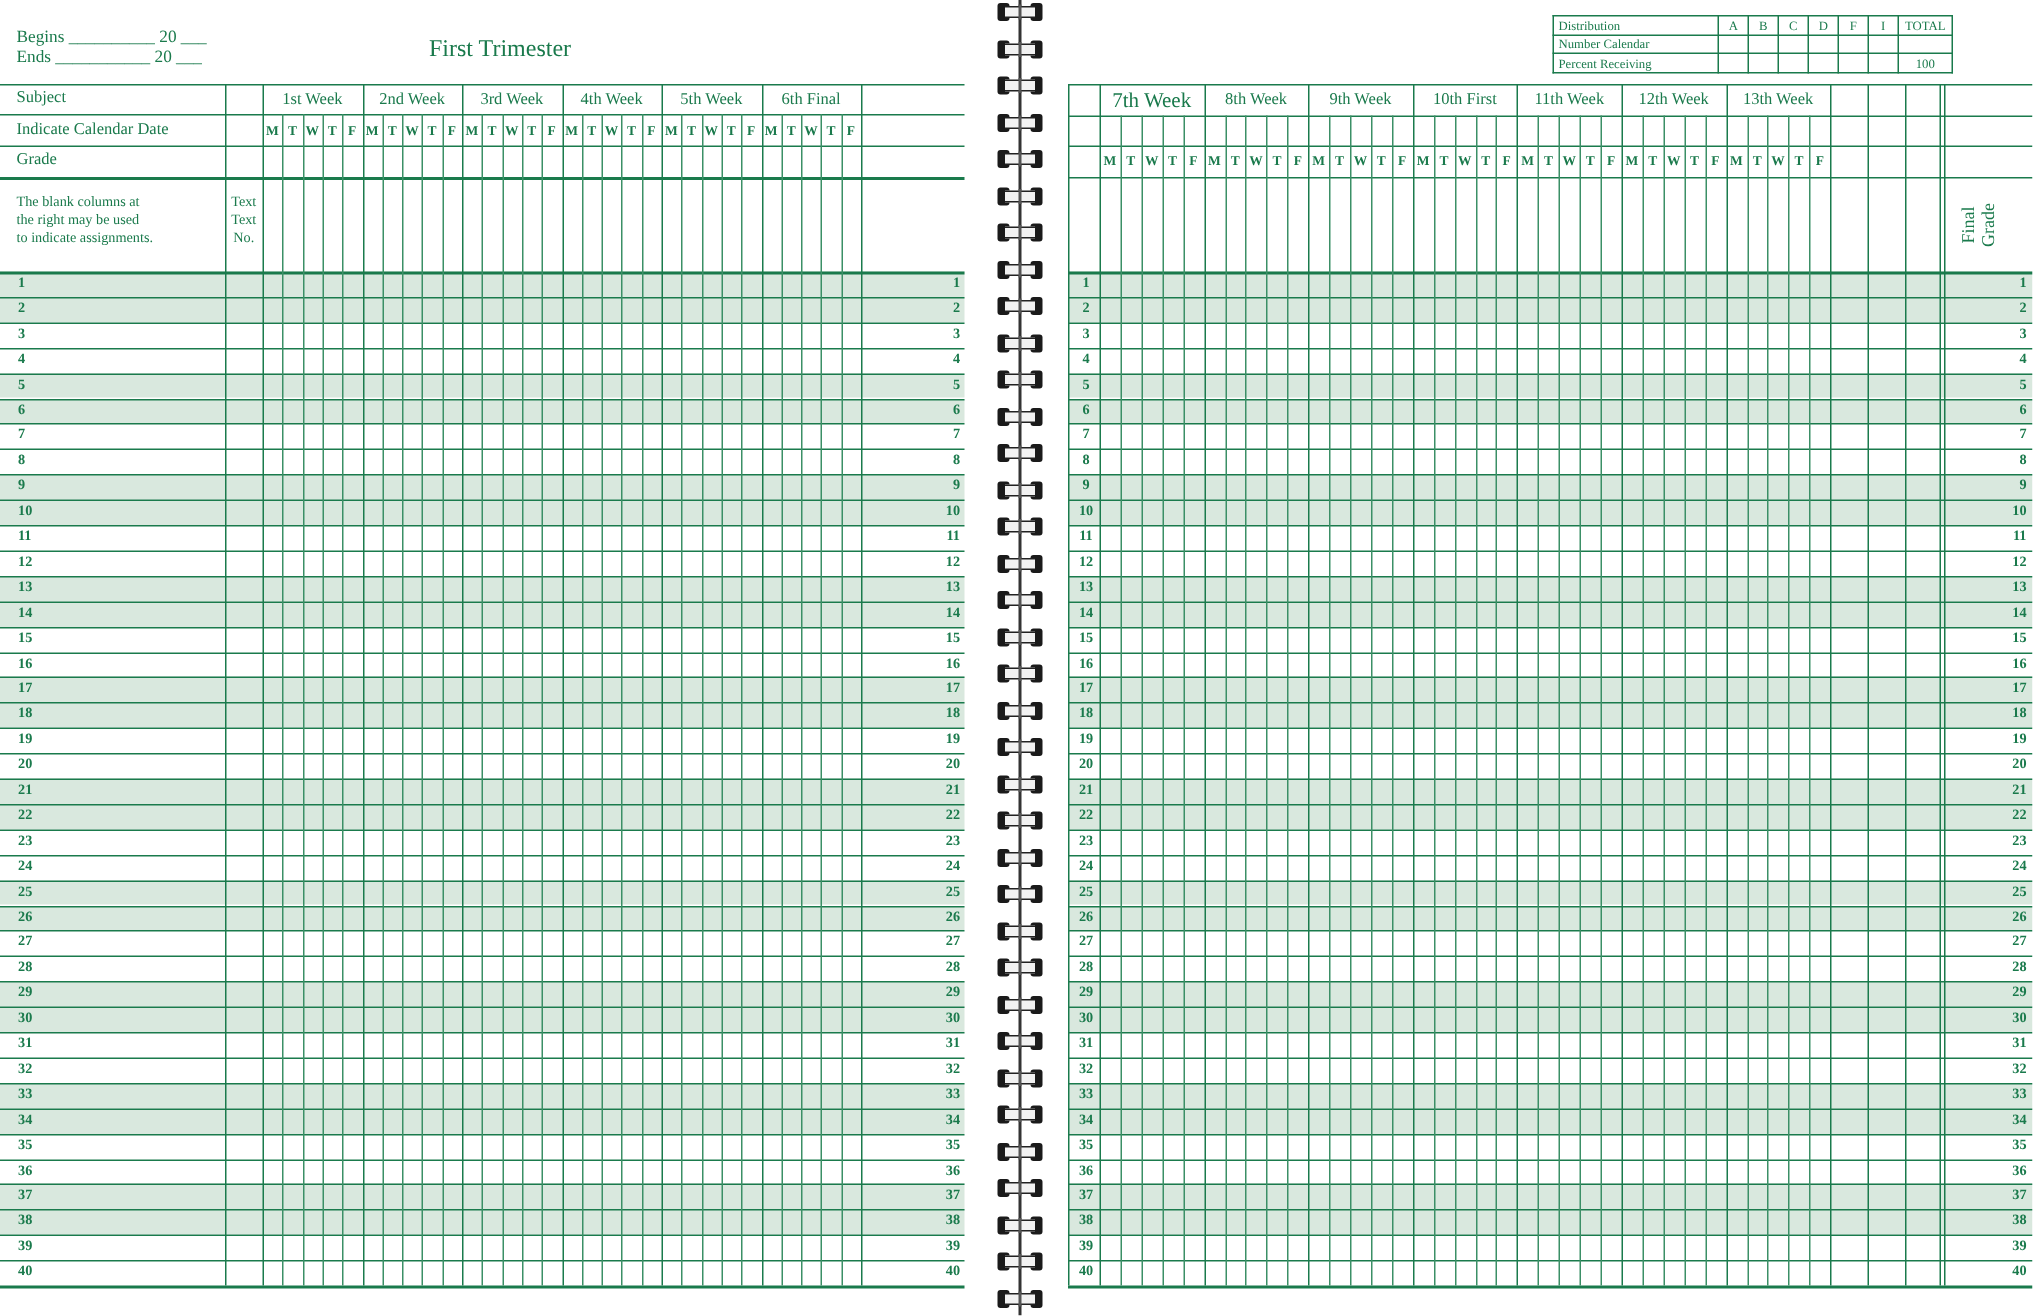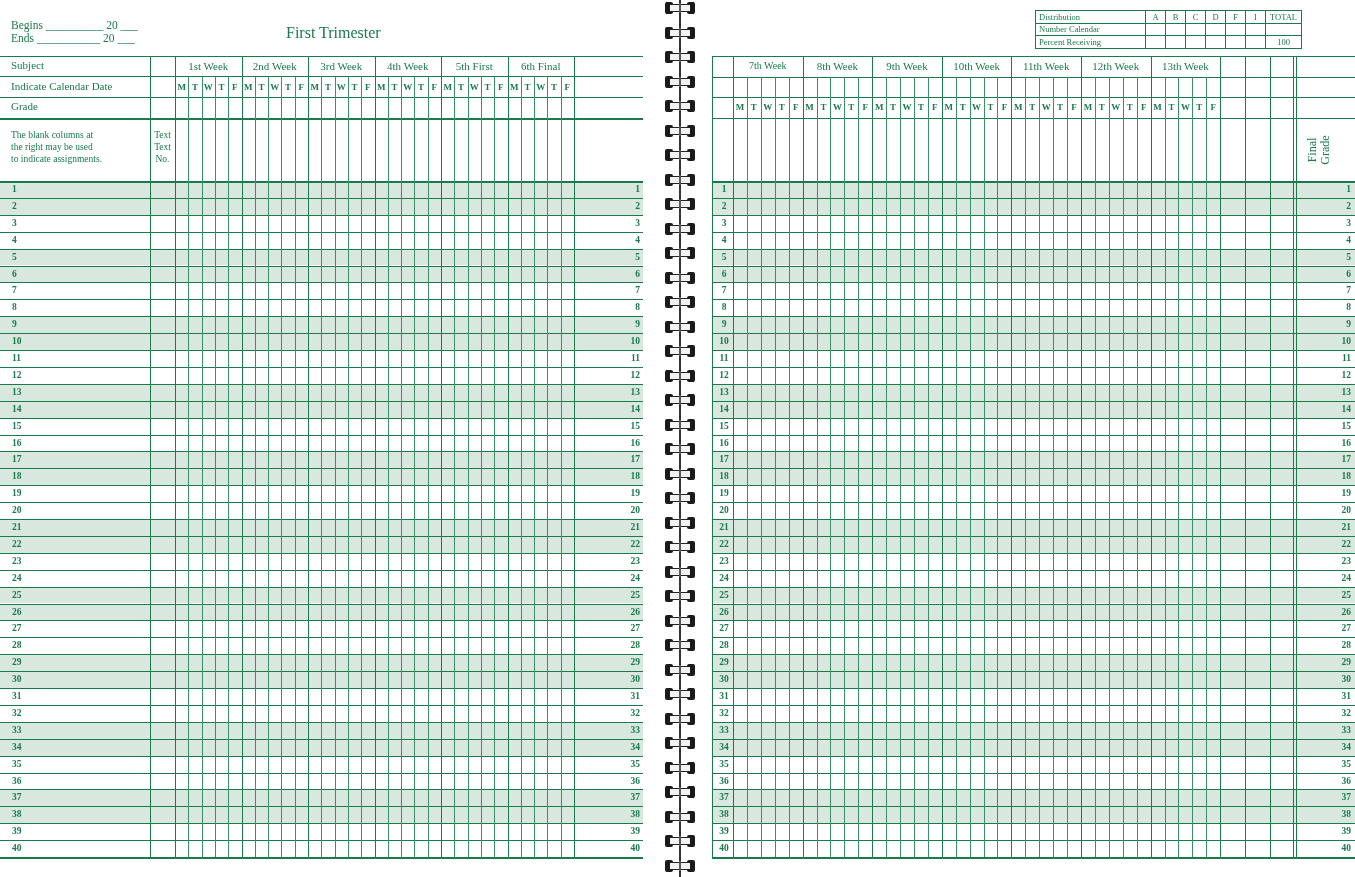--- a/index.html
+++ b/index.html
@@ -190,21 +190,21 @@
       <div class="day" style="left: 321.3px; width: 13.3px; top: 82px;">T</div>
       <div class="day" style="left: 334.6px; width: 13.3px; top: 82px;">W</div>
       <div class="day" style="left: 347.9px; width: 13.3px; top: 82px;">T</div>
       <div class="day" style="left: 361.2px; width: 13.3px; top: 82px;">F</div>
       <div class="lbl" style="left: 374.5px; width: 66.5px; text-align: center; top: 60px; font-size: 11px;">4th Week</div>
       <div class="day" style="left: 374.5px; width: 13.3px; top: 82px;">M</div>
       <div class="day" style="left: 387.8px; width: 13.3px; top: 82px;">T</div>
       <div class="day" style="left: 401.1px; width: 13.3px; top: 82px;">W</div>
       <div class="day" style="left: 414.4px; width: 13.3px; top: 82px;">T</div>
       <div class="day" style="left: 427.7px; width: 13.3px; top: 82px;">F</div>
-      <div class="lbl" style="left: 441px; width: 66.5px; text-align: center; top: 60px; font-size: 11px;">5th First</div>
+      <div class="lbl" style="left: 441px; width: 66.5px; text-align: center; top: 60px; font-size: 11px;">5th Week</div>
       <div class="day" style="left: 441px; width: 13.3px; top: 82px;">M</div>
       <div class="day" style="left: 454.3px; width: 13.3px; top: 82px;">T</div>
       <div class="day" style="left: 467.6px; width: 13.3px; top: 82px;">W</div>
       <div class="day" style="left: 480.9px; width: 13.3px; top: 82px;">T</div>
       <div class="day" style="left: 494.2px; width: 13.3px; top: 82px;">F</div>
       <div class="lbl" style="left: 507.5px; width: 66.5px; text-align: center; top: 60px; font-size: 11px;">6th Final</div>
       <div class="day" style="left: 507.5px; width: 13.3px; top: 82px;">M</div>
       <div class="day" style="left: 520.8px; width: 13.3px; top: 82px;">T</div>
       <div class="day" style="left: 534.1px; width: 13.3px; top: 82px;">W</div>
       <div class="day" style="left: 547.4px; width: 13.3px; top: 82px;">T</div>
@@ -653,39 +653,39 @@
       <div class="vline" style="left: 1150.6px; top: 56px; height: 801px;"></div>
       <div class="vline thin" style="left: 1164.52px; top: 77px; height: 780px;"></div>
       <div class="vline thin" style="left: 1178.44px; top: 77px; height: 780px;"></div>
       <div class="vline thin" style="left: 1192.36px; top: 77px; height: 780px;"></div>
       <div class="vline thin" style="left: 1206.28px; top: 77px; height: 780px;"></div>
       <div class="vline" style="left: 1220.2px; top: 56px; height: 801px;"></div>
       <div class="vline" style="left: 1245px; top: 56px; height: 801px;"></div>
       <div class="vline" style="left: 1270px; top: 56px; height: 801px;"></div>
       <div class="vline" style="left: 1293px; top: 56px; height: 801px;"></div>
       <div class="vline" style="left: 1296px; top: 56px; height: 801px;"></div>
-      <div class="lbl" style="left: 733px; width: 69.6px; text-align: center; top: 60px; font-size: 10px;">7th Week</div>
+      <div class="lbl" style="left: 733px; width: 69.6px; text-align: center; top: 60px; font-size: 14px;">7th Week</div>
       <div class="day" style="left: 733px; width: 13.92px; top: 102px;">M</div>
       <div class="day" style="left: 746.92px; width: 13.92px; top: 102px;">T</div>
       <div class="day" style="left: 760.84px; width: 13.92px; top: 102px;">W</div>
       <div class="day" style="left: 774.76px; width: 13.92px; top: 102px;">T</div>
       <div class="day" style="left: 788.68px; width: 13.92px; top: 102px;">F</div>
       <div class="lbl" style="left: 802.6px; width: 69.6px; text-align: center; top: 60px; font-size: 11px;">8th Week</div>
       <div class="day" style="left: 802.6px; width: 13.92px; top: 102px;">M</div>
       <div class="day" style="left: 816.52px; width: 13.92px; top: 102px;">T</div>
       <div class="day" style="left: 830.44px; width: 13.92px; top: 102px;">W</div>
       <div class="day" style="left: 844.36px; width: 13.92px; top: 102px;">T</div>
       <div class="day" style="left: 858.28px; width: 13.92px; top: 102px;">F</div>
       <div class="lbl" style="left: 872.2px; width: 69.6px; text-align: center; top: 60px; font-size: 11px;">9th Week</div>
       <div class="day" style="left: 872.2px; width: 13.92px; top: 102px;">M</div>
       <div class="day" style="left: 886.12px; width: 13.92px; top: 102px;">T</div>
       <div class="day" style="left: 900.04px; width: 13.92px; top: 102px;">W</div>
       <div class="day" style="left: 913.96px; width: 13.92px; top: 102px;">T</div>
       <div class="day" style="left: 927.88px; width: 13.92px; top: 102px;">F</div>
-      <div class="lbl" style="left: 941.8px; width: 69.6px; text-align: center; top: 60px; font-size: 11px;">10th Week</div>
+      <div class="lbl" style="left: 941.8px; width: 69.6px; text-align: center; top: 60px; font-size: 11px;">10th First</div>
       <div class="day" style="left: 941.8px; width: 13.92px; top: 102px;">M</div>
       <div class="day" style="left: 955.72px; width: 13.92px; top: 102px;">T</div>
       <div class="day" style="left: 969.64px; width: 13.92px; top: 102px;">W</div>
       <div class="day" style="left: 983.56px; width: 13.92px; top: 102px;">T</div>
       <div class="day" style="left: 997.48px; width: 13.92px; top: 102px;">F</div>
       <div class="lbl" style="left: 1011.4px; width: 69.6px; text-align: center; top: 60px; font-size: 11px;">11th Week</div>
       <div class="day" style="left: 1011.4px; width: 13.92px; top: 102px;">M</div>
       <div class="day" style="left: 1025.32px; width: 13.92px; top: 102px;">T</div>
       <div class="day" style="left: 1039.24px; width: 13.92px; top: 102px;">W</div>
       <div class="day" style="left: 1053.16px; width: 13.92px; top: 102px;">T</div>

